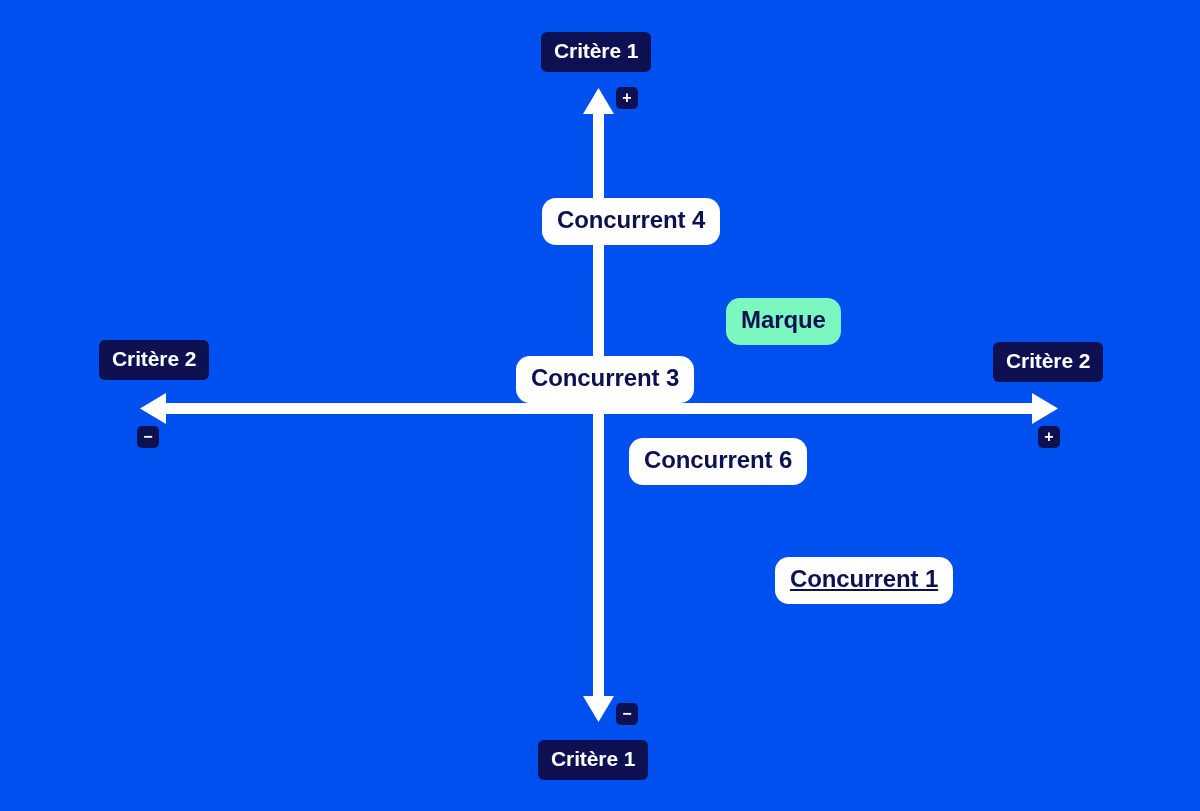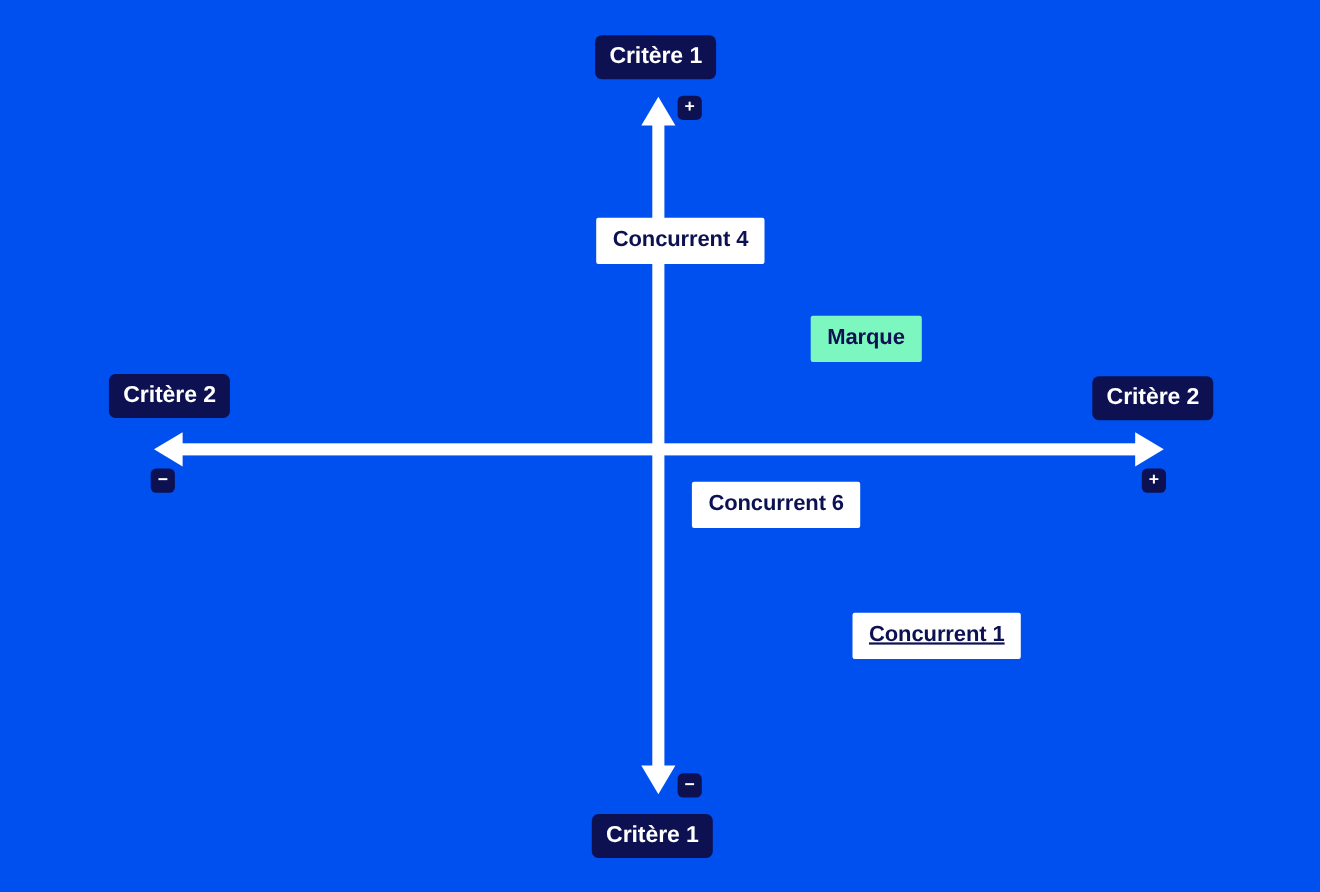--- a/index.html
+++ b/index.html
@@ -65,38 +65,38 @@
   }
   .polarity span { display: block; margin-top: -1px; }
   .polarity-top    { left: 616px; top: 87px; }
   .polarity-bottom { left: 616px; top: 703px; }
   .polarity-left   { left: 137px; top: 426px; }
   .polarity-right  { left: 1038px; top: 426px; }
 
   
   .item {
     position: absolute;
-    font-size: 20px;
+    font-size: 24px;
     font-weight: bold;
     letter-spacing: -0.1px;
     padding: 9px 15px 11px 15px;
-    border-radius: 2px;
+    border-radius: 14px;
     white-space: nowrap;
     line-height: 1.12;
   }
   .item-competitor {
     background: #ffffff;
     color: #0d1152;
   }
   .item-brand {
     background: #7df7c0;
     color: #0d1152;
   }
   .item-concurrent-4 { left: 542px; top: 198px; }
-  .item-brand-marque { left: 726px; top: 287px; margin-left: 11px; }
+  .item-brand-marque { left: 726px; top: 298px; }
   .item-concurrent-3 { left: 516px; top: 356px; }
   .item-concurrent-2 { left: 629px; top: 438px; }
   .item-concurrent-1 { left: 775px; top: 557px; text-decoration: underline; }
 </style>
 </head>
 <body>
 
 <div id="map-canvas">
 
   <svg class="axis-svg" viewBox="0 0 1200 811" xmlns="http://www.w3.org/2000/svg">
@@ -134,18 +134,19 @@
     <span>−</span>
   </div>
   <div class="polarity polarity-right">
     <span>+</span>
   </div>
 
   <div class="item item-competitor item-concurrent-4">Concurrent 4</div>
 
   <div class="item item-brand item-brand-marque">Marque</div>
 
+  <div class="item item-competitor item-concurrent-3">Concurrent 3</div>
 
   <div class="item item-competitor item-concurrent-2">Concurrent 6</div>
 
   <div class="item item-competitor item-concurrent-1">Concurrent 1</div>
 
 </div>
 
 </body></html>

